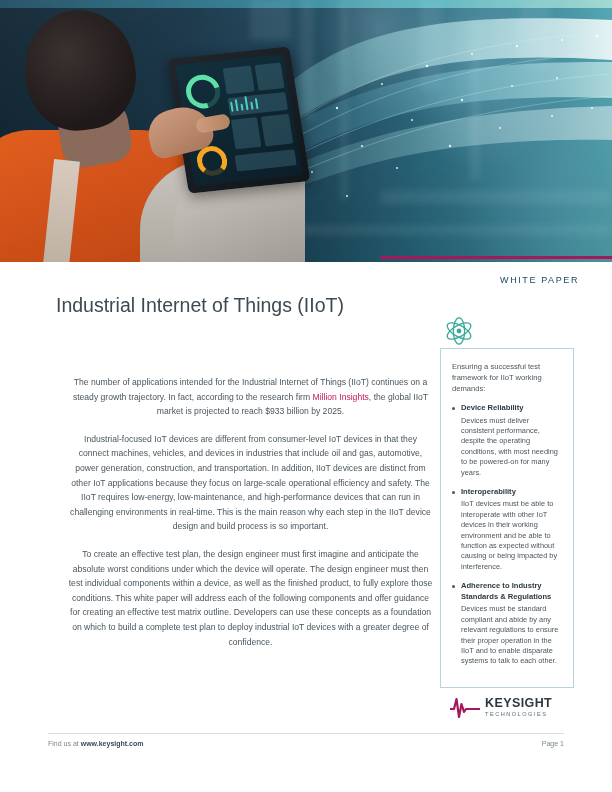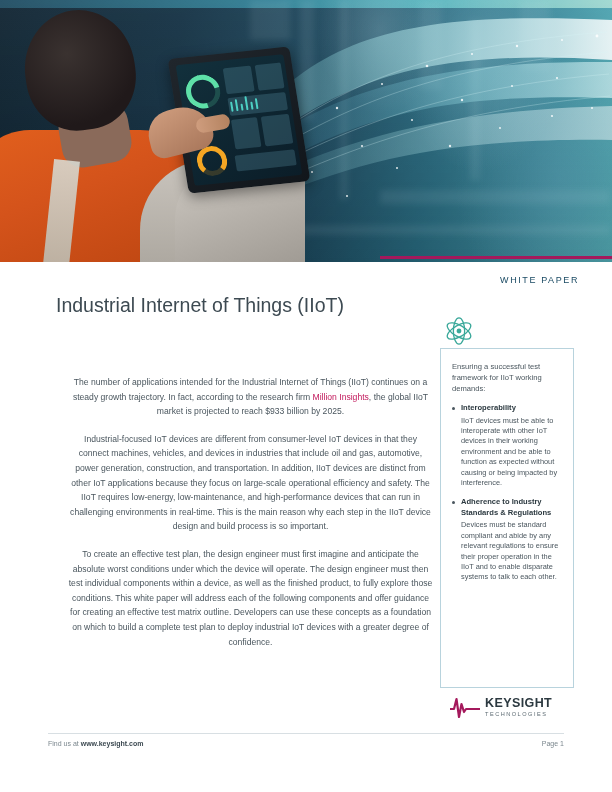--- a/index.html
+++ b/index.html
@@ -292,20 +292,24 @@
       <ellipse cx="20" cy="17" rx="6" ry="14" transform="rotate(60 20 17)"></ellipse>
       <ellipse cx="20" cy="17" rx="6" ry="14" transform="rotate(-60 20 17)"></ellipse>
     </g>
     <circle cx="20" cy="17" r="2.6" fill="#3aa89a"></circle>
   </svg>
 
   <aside class="callout">
     <div class="callout-intro">Ensuring a successful test framework for IIoT working demands:</div>
     <ul>
       <li>
+        <div class="ci-title">Device Reliability</div>
+        <div class="ci-text">Devices must deliver consistent performance, despite the operating conditions, with most needing to be powered-on for many years.</div>
+      </li>
+      <li>
         <div class="ci-title">Interoperability</div>
         <div class="ci-text">IIoT devices must be able to interoperate with other IoT devices in their working environment and be able to function as expected without causing or being impacted by interference.</div>
       </li>
       <li>
         <div class="ci-title">Adherence to Industry Standards &amp; Regulations</div>
         <div class="ci-text">Devices must be standard compliant and abide by any relevant regulations to ensure their proper operation in the IIoT and to enable disparate systems to talk to each other.</div>
       </li>
     </ul>
   </aside>
 

